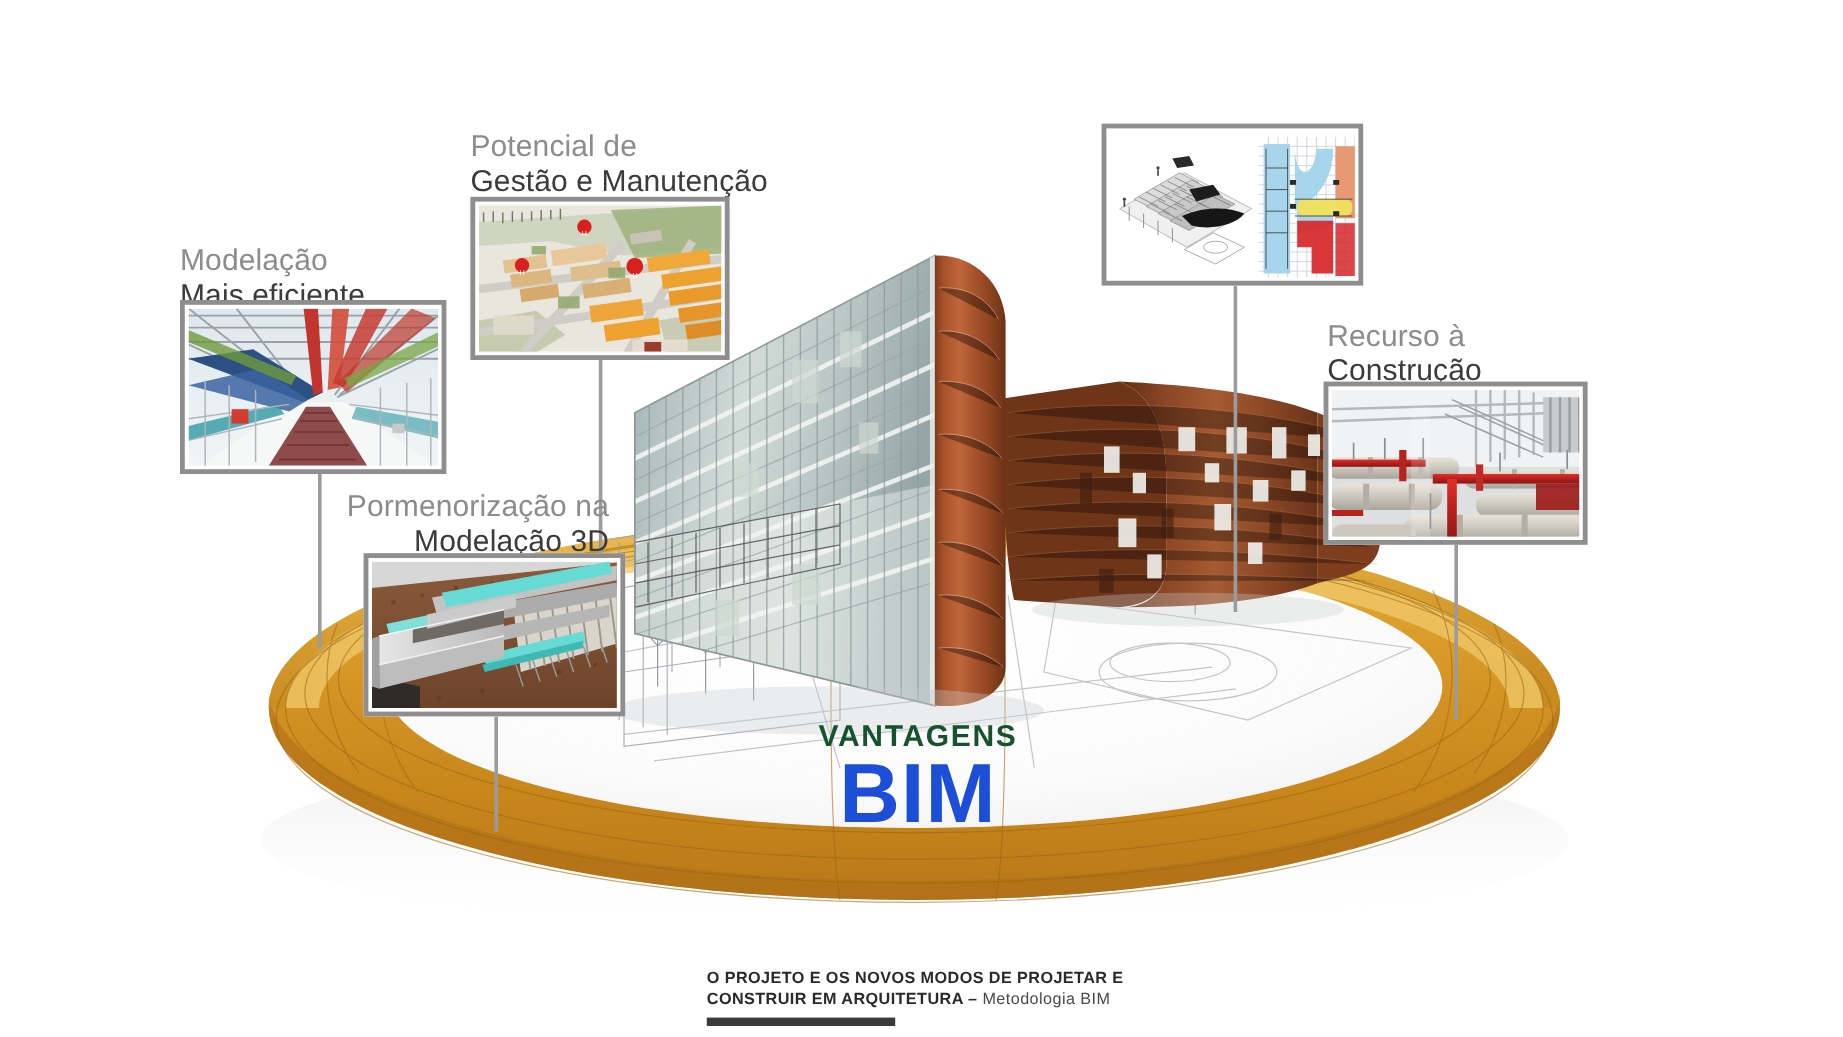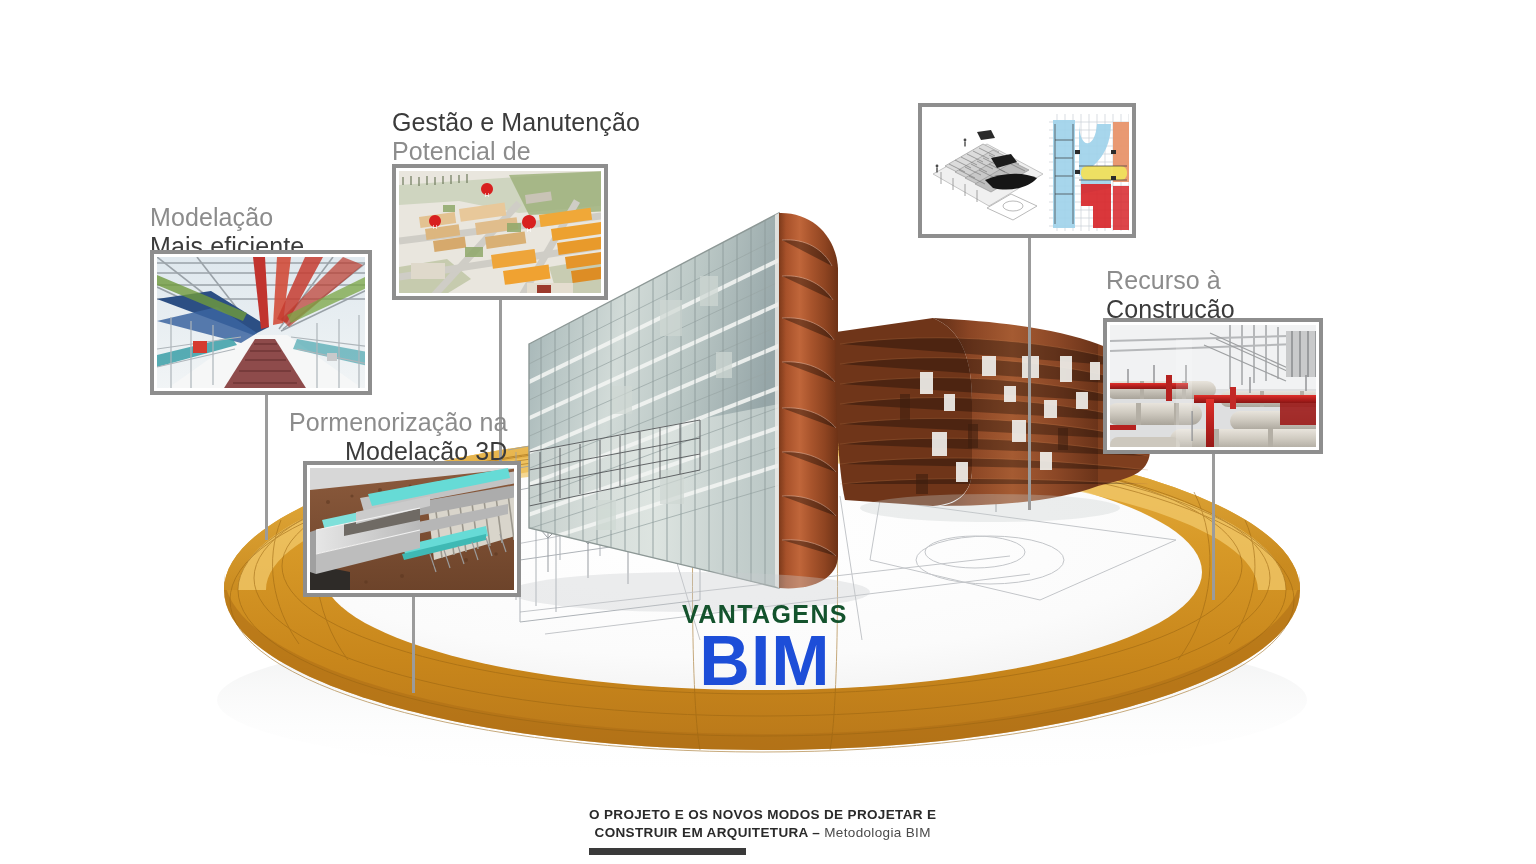--- a/index.html
+++ b/index.html
@@ -35,21 +35,21 @@
   
   .conn{position:absolute;background:#9b9b9b;width:3px;}
 
   
   .bim-wrap{position:absolute;text-align:center;}
   .bim-sub{font-size:25px;color:#14532d;letter-spacing:1.4px;font-weight:700;}
   .bim-main{font-size:70px;color:#1d4ed8;letter-spacing:1px;font-weight:700;line-height:.98;margin-top:-2px;}
 
   
   .footer{position:absolute;left:589px;top:806px;}
-  .footer .l1,.footer .l2{font-size:13.5px;color:#2a2a2a;font-weight:700;letter-spacing:.35px;line-height:1.35;white-space:nowrap;text-align:center;}
+  .footer .l1,.footer .l2{font-size:13.5px;color:#2a2a2a;font-weight:700;letter-spacing:.35px;line-height:1.35;white-space:nowrap;}
   .footer .l2 .reg{font-weight:400;color:#4a4a4a;}
   .footer .rule{margin-top:6px;width:157px;height:7px;background:#3a3a3a;}
 </style>
 </head>
 <body>
 
 <div id="stage">
 
   <div class="scene">
     <svg width="1536" height="864" viewBox="0 0 1536 864">
@@ -366,22 +366,22 @@
           <line x1="0" y1="110" x2="78" y2="92"></line>
             <line x1="216" y1="108" x2="140" y2="92"></line>
         </g>
         <rect x="36" y="84" width="14" height="12" fill="#d53b2f"></rect>
         <rect x="170" y="96" width="10" height="8" fill="#c8c9cb"></rect>
       </svg>
     </div>
   </div>
 
   <div class="callout" style="left:392px;top:108px;">
+    <div class="cap cap-top">Potencial de</div>
     <div class="cap cap-bot">Gestão e Manutenção</div>
-    <div class="cap cap-top">Potencial de</div>
   </div>
   <div class="thumb" style="left:392px;top:164px;width:216px;height:136px;">
     <div class="inner">
       <svg width="210" height="130" viewBox="0 0 210 130">
         <rect width="210" height="130" fill="#e9e6de"></rect>
 
         <path d="M0,14 L210,0 L210,34 L120,42 L60,30 L0,34 Z" fill="#cfd5c0"></path>
         <path d="M110,4 L210,0 L210,40 L130,44 Z" fill="#9fb27d" opacity="0.85"></path>
         <path d="M0,96 L48,88 L72,108 L36,130 L0,130 Z" fill="#c6cbae"></path>
         <path d="M150,96 L210,86 L210,130 L160,130 Z" fill="#bfc6a6" opacity="0.8"></path>

